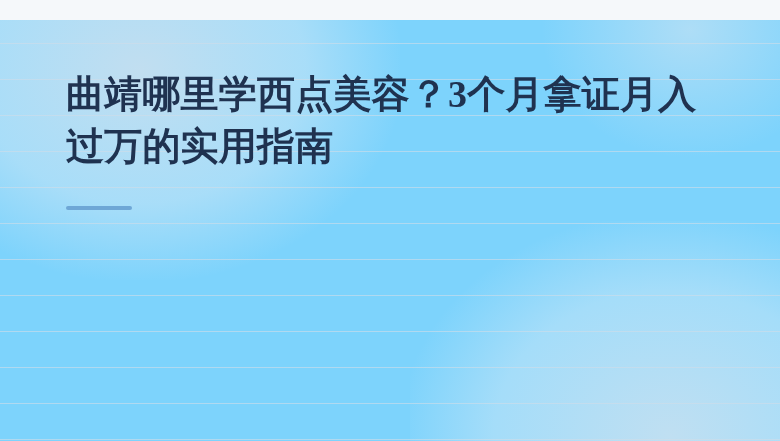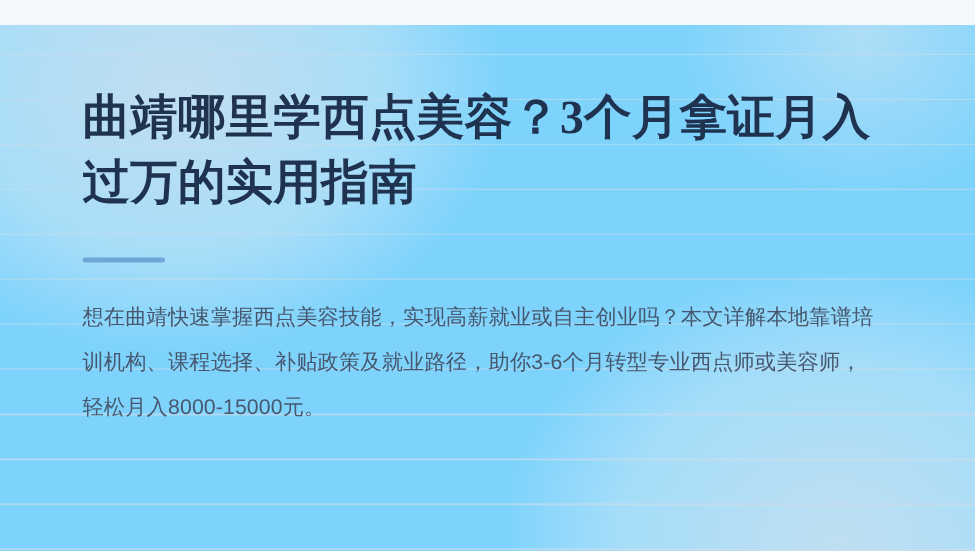--- a/index.html
+++ b/index.html
@@ -115,16 +115,15 @@
   <div class="bg-tint-tl"></div>
   <div class="bg-tint-tr"></div>
   <div class="bg-tint-br"></div>
   <div class="bg-rules"></div>
 
   <div class="content">
     <h1 class="title">曲靖哪里学西点美容？3个月拿证月入过万的实用指南</h1>
 
     <div class="accent-bar"></div>
 
-    <p class="summary">想在曲靖快速掌握西点美容技能，实现高薪就业或自主创业吗？本文详解本地靠谱培训机构、课程选择、补贴政策及就业路径，助你3-6个月转型专业西点师或美容师，轻松月入8000-15000元。</p>
   </div>
 
 </div>
 
 </body></html>

